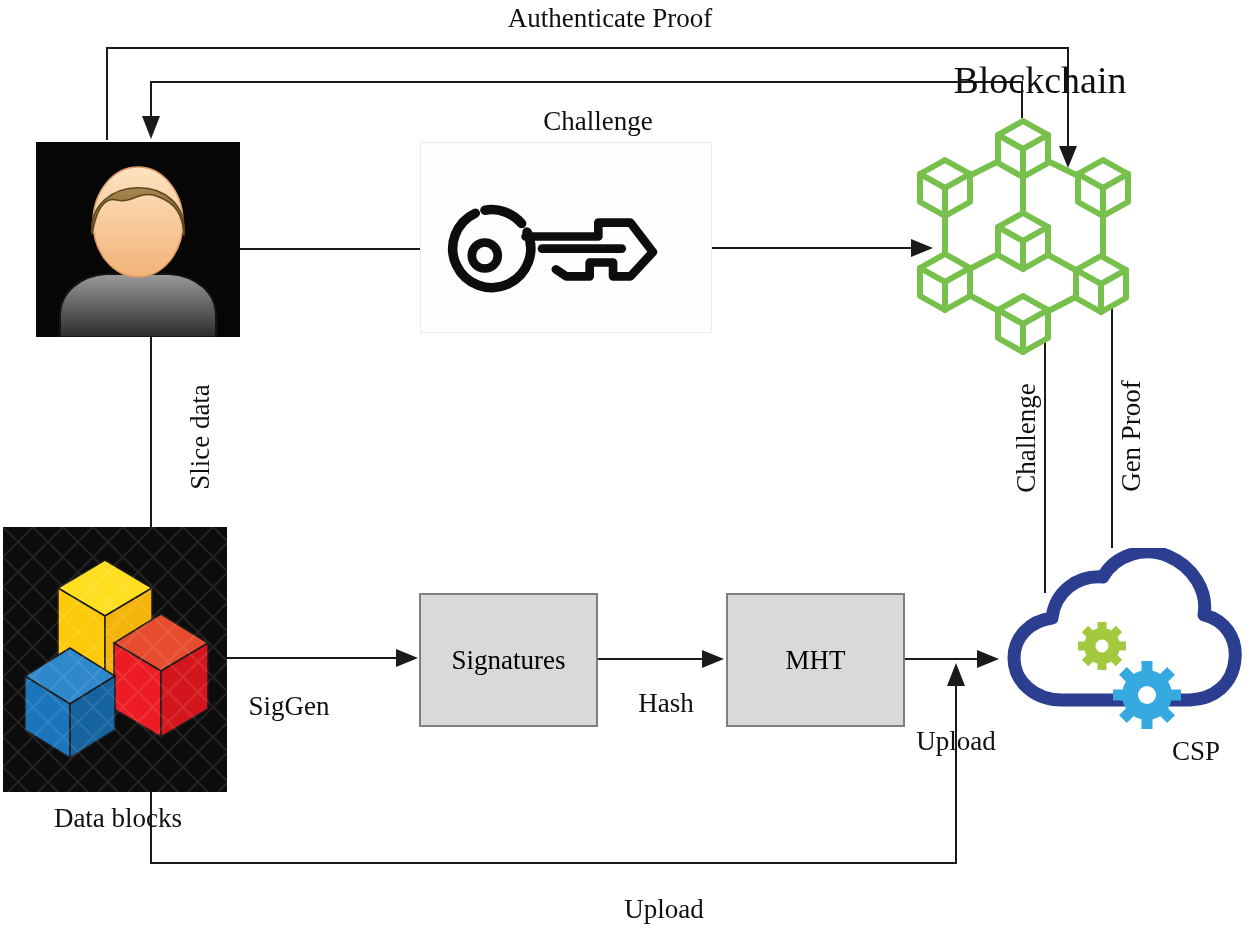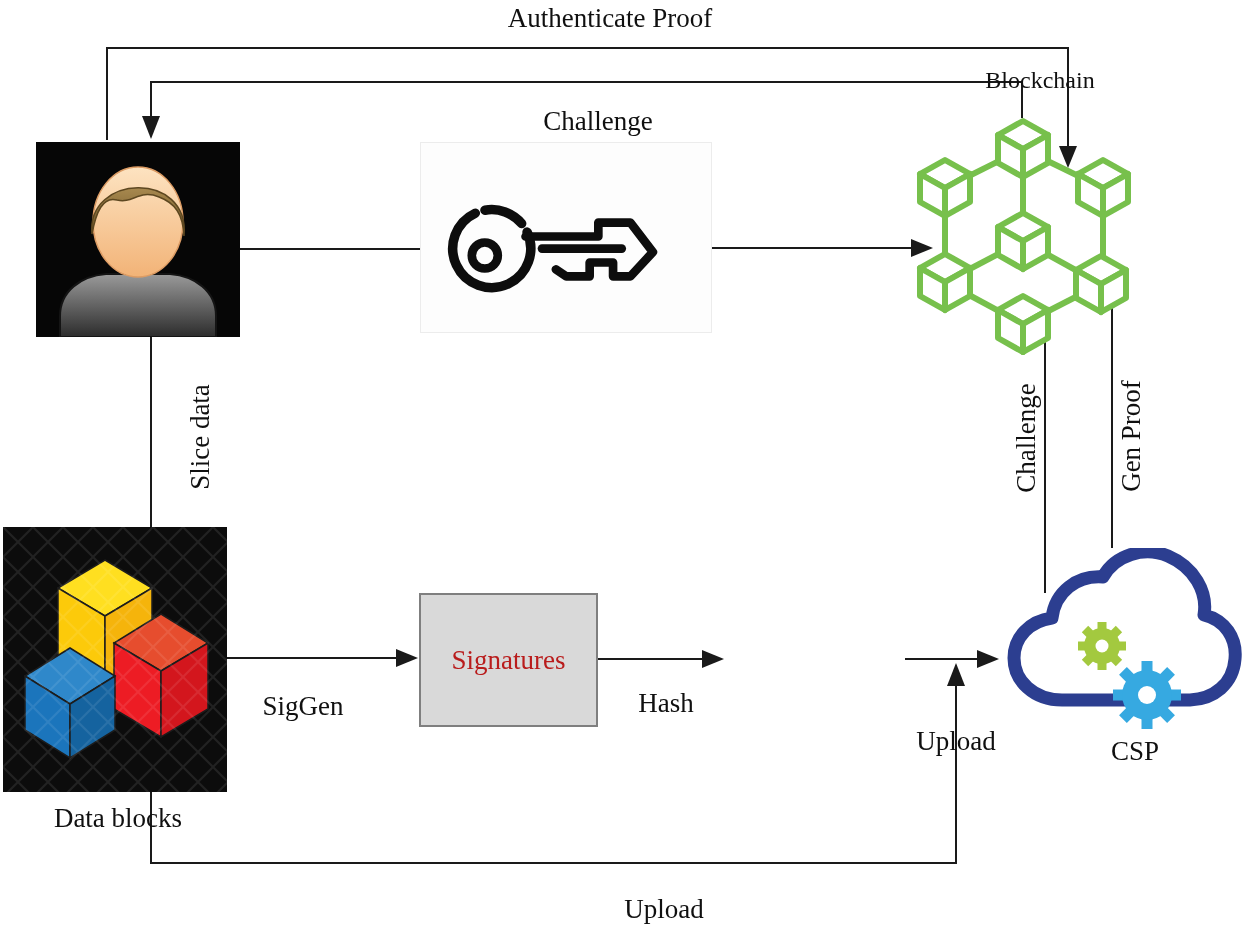--- a/index.html
+++ b/index.html
@@ -8,25 +8,25 @@
     overflow:hidden;
     font-family:"Liberation Serif","DejaVu Serif",serif;
     padding-left:8px;
   }
   .wires { position:absolute; left:0; top:0; z-index:1; }
   .lbl {
     position:absolute; z-index:2; font-size:27px; color:#101010;
     white-space:nowrap; transform:translate(-50%,-50%); line-height:1;
   }
   .lbl.rot { transform:translate(-50%,-50%) rotate(-90deg); }
-  .lbl.big { font-size:24px; }
+  .lbl.big { font-size:38px; }
   .node-box {
     position:absolute; z-index:2; background:#d9d9d9; border:2px solid #7f7f7f;
     box-sizing:border-box; display:flex; align-items:center; justify-content:center;
-    font-size:27px; color:#b91c1c;
+    font-size:27px; color:#000000;
   }
   .keybox {
     position:absolute; z-index:2; background:#fdfdfd; border:1px solid #ececec;
     box-sizing:border-box;
   }
   .icon { position:absolute; z-index:3; }
 </style>
 </head>
 <body>
 
@@ -56,30 +56,33 @@
       <polygon points="977,650 977,668 999,659"></polygon>
       <polygon points="947,686 965,686 956,663"></polygon>
     </g>
   </svg>
 
   <div class="lbl" style="left:610px; top:18px;">Authenticate Proof</div>
   <div class="lbl big" style="left:1040px; top:80px;">Blockchain</div>
   <div class="lbl" style="left:598px; top:121px;">Challenge</div>
   <div class="lbl rot" style="left:200px; top:437px;">Slice data</div>
   <div class="lbl" style="left:118px; top:818px;text-align:right;">Data blocks</div>
-  <div class="lbl" style="left:303px; top:706px;">SigGen</div>
+  <div class="lbl" style="left:289px; top:706px;">SigGen</div>
   <div class="lbl" style="left:666px; top:703px;text-align:right;">Hash</div>
   <div class="lbl" style="left:956px; top:741px;">Upload</div>
   <div class="lbl" style="left:664px; top:909px;">Upload</div>
   <div class="lbl rot" style="left:1026px; top:438px;">Challenge</div>
   <div class="lbl rot" style="left:1131px; top:436px;">Gen Proof</div>
-  <div class="lbl" style="left:1135px; top:751px;">CSP</div>
+  <div class="lbl" style="left:1196px; top:751px;">CSP</div>
 
   <div class="node-box" style="left:419px; top:593px; width:179px; height:134px;">
     <span>Signatures</span>
+  </div>
+  <div class="node-box" style="left:726px; top:593px; width:179px; height:134px;">
+    <span>MHT</span>
   </div>
 
   <div class="icon" style="left:36px; top:142px;">
     <svg width="204" height="195" viewBox="0 0 204 195">
       <defs>
         <linearGradient id="faceG" x1="0" y1="0" x2="0" y2="1">
           <stop offset="0" stop-color="#fde3c1"></stop>
             <stop offset="1" stop-color="#f2b377"></stop>
         </linearGradient>
         <linearGradient id="shirtG" x1="0" y1="0" x2="0" y2="1">

